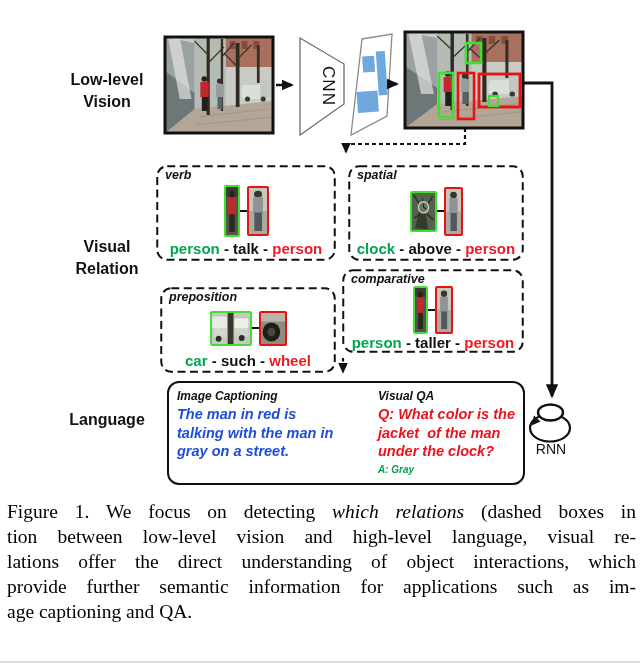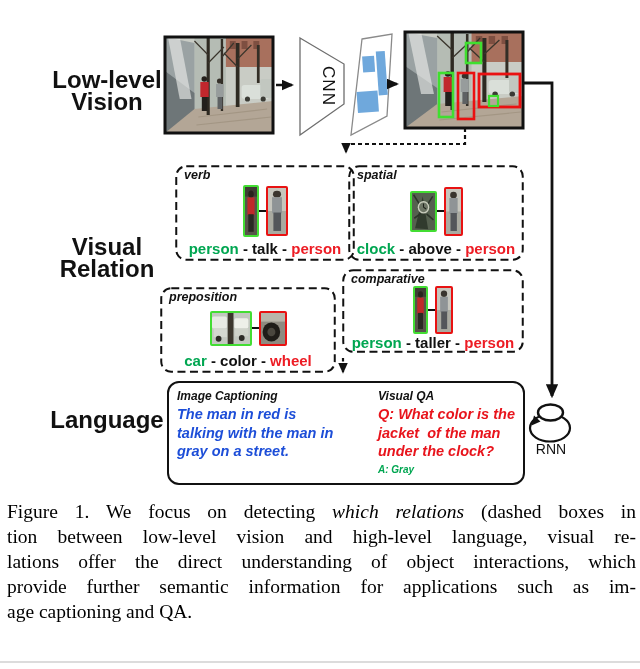--- a/index.html
+++ b/index.html
@@ -1,21 +1,21 @@
 <!DOCTYPE html>
 <html><head>
 <meta charset="utf-8">
 <style>
   html,body{margin:0;padding:0;background:#fff;}
   .page{position:relative;width:640px;height:669px;background:#ffffff;overflow:hidden;
         font-family:"Liberation Sans",sans-serif;color:#111;}
 
   
   .stage-label{position:absolute;left:22px;width:170px;text-align:center;
-               font-weight:bold;font-size:24px;line-height:22px;color:#111;}
+               font-weight:bold;font-size:16px;line-height:22px;color:#111;}
 
   
   #diagram{position:absolute;left:0;top:0;}
 
   
   .rel-box{position:absolute;box-sizing:border-box;display:flex;flex-direction:column;
            justify-content:space-between;padding:3px 6px 4px 6px;}
   .rel-box .box-border{position:absolute;left:0;top:0;pointer-events:none;}
   .rel-cat{font-style:italic;font-weight:bold;font-size:12.5px;line-height:14px;
            padding-left:3px;position:relative;}
@@ -192,21 +192,21 @@
     <div>Vision</div>
   </div>
   <div class="stage-label" style="top:236px;">
     <div>Visual</div>
     <div>Relation</div>
   </div>
   <div class="stage-label" style="top:409px;">
     <div>Language</div>
   </div>
 
-  <div class="rel-box" style="left:175px;top:165px;width:180px;height:96px;">
+  <div class="rel-box" style="left:156px;top:165px;width:180px;height:96px;">
     <svg class="box-border" width="180" height="96">
       <rect x="1.25" y="1.25" width="177.5" height="93.5" rx="10" fill="none" stroke="#111" stroke-width="2" stroke-dasharray="8 4.5"></rect>
     </svg>
     <div class="rel-cat">verb</div>
     <div class="rel-chips">
       <span class="chip chip-green" style="width:16px;height:52px;">
           <svg viewBox="0 0 20 60" preserveAspectRatio="none">
             <use href="#sym-person-red"></use>
           </svg>
         </span>
@@ -257,21 +257,21 @@
           </svg>
         </span>
       <span class="chip-link"></span>
       <span class="chip chip-red" style="width:28px;height:35px;">
           <svg viewBox="0 0 30 36" preserveAspectRatio="none">
             <use href="#sym-wheel"></use>
           </svg>
         </span>
     </div>
     <div class="rel-text">
-      <span class="subj">car</span><span class="sep"> - </span><span class="pred">color</span><span class="sep"> - </span><span class="obj">wheel</span>
+      <span class="subj">car</span><span class="sep"> - </span><span class="pred">such</span><span class="sep"> - </span><span class="obj">wheel</span>
     </div>
   </div>
 
   <div class="rel-box" style="left:342px;top:269px;width:182px;height:84px;">
     <svg class="box-border" width="182" height="84">
       <rect x="1.25" y="1.25" width="179.5" height="81.5" rx="10" fill="none" stroke="#111" stroke-width="2" stroke-dasharray="8 4.5"></rect>
     </svg>
     <div class="rel-cat">comparative</div>
     <div class="rel-chips">
       <span class="chip chip-green" style="width:15px;height:48px;">

